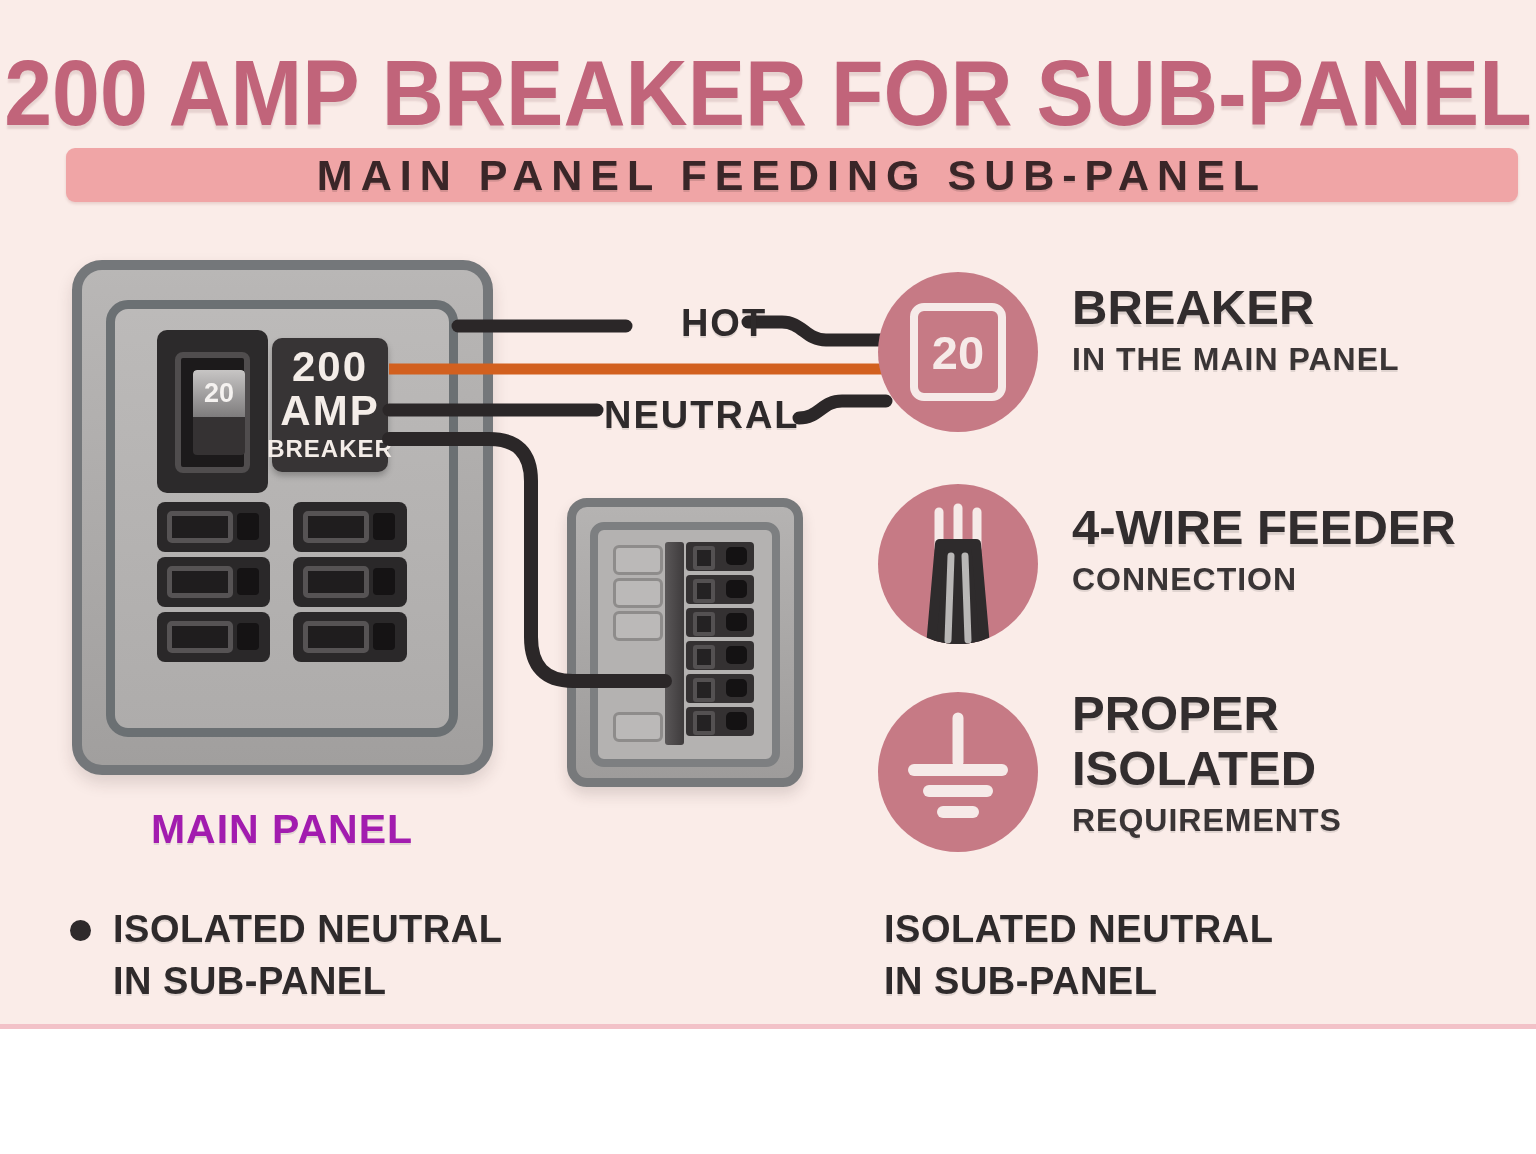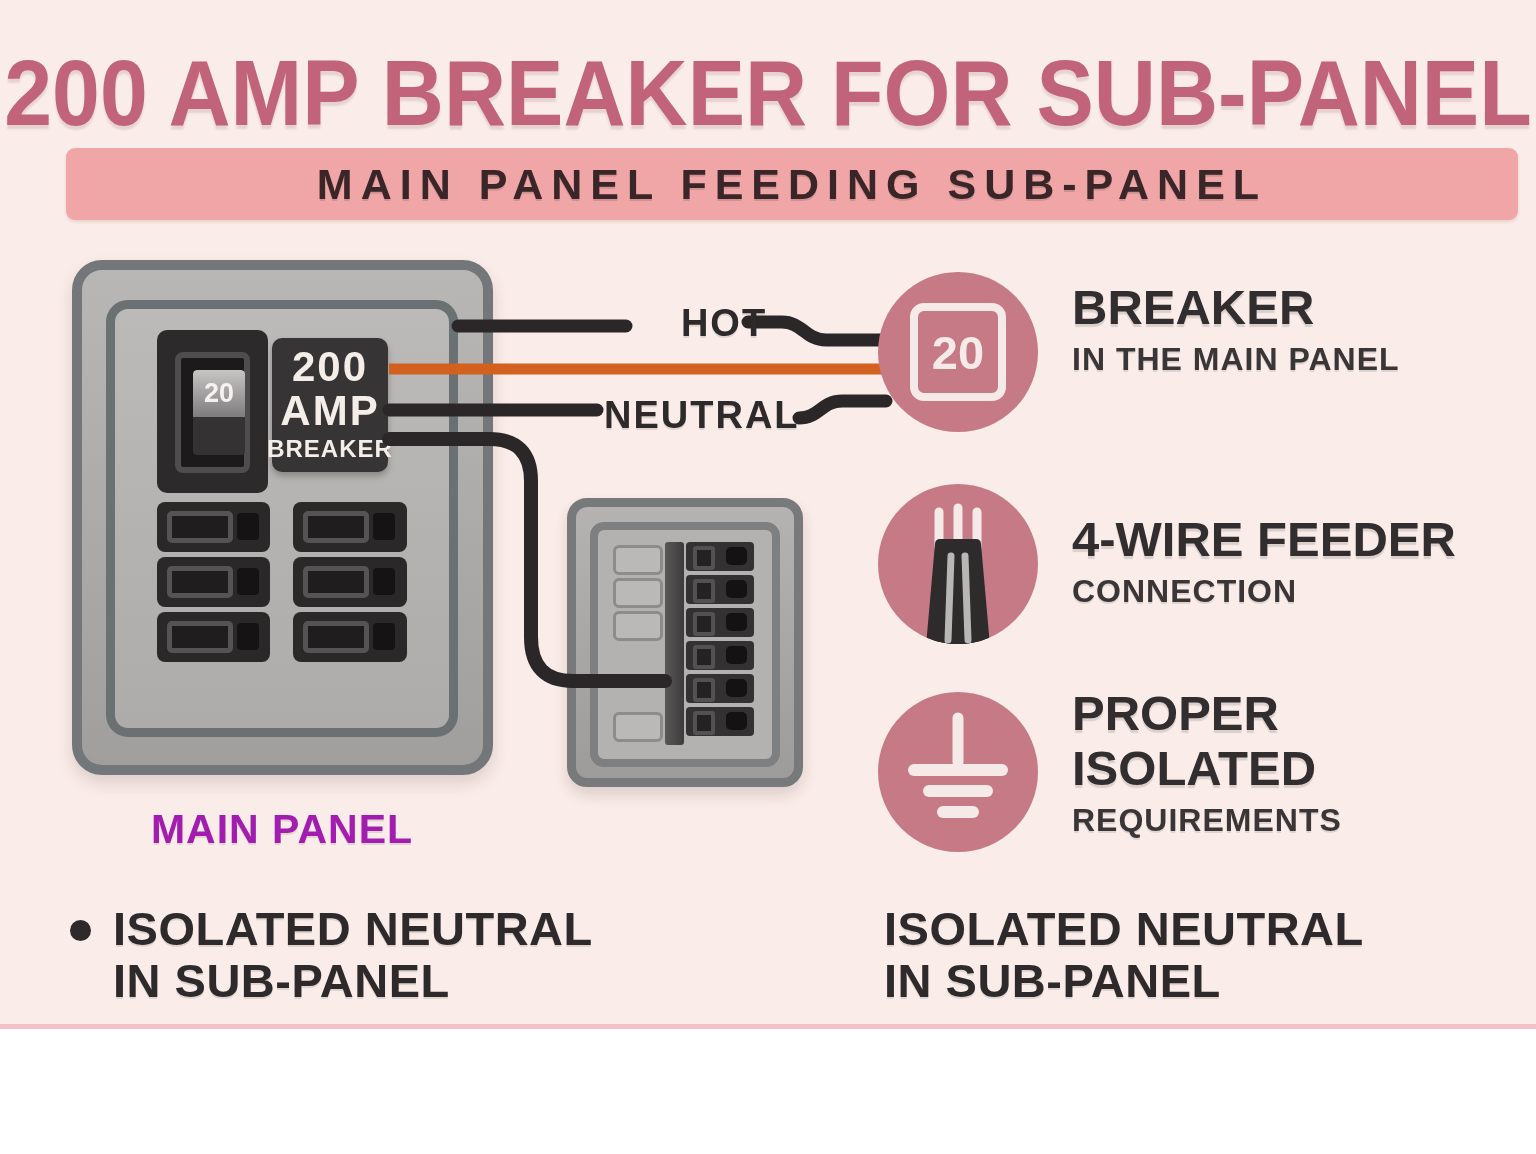--- a/index.html
+++ b/index.html
@@ -6,21 +6,21 @@
   body{font-family:"Liberation Sans", sans-serif; background:#ffffff;}
   .canvas{position:relative; width:1536px; height:1154px; overflow:hidden; background:#ffffff;}
   .pink-bg{position:absolute; left:0; top:0; width:1536px; height:1024px; background:#faece8;}
   .divider{position:absolute; left:0; top:1024px; width:1536px; height:5px; background:#f2c2c8;}
 
   
   .title{position:absolute; left:0; top:40px; width:1536px; text-align:center;
     font-size:86px; font-weight:bold; letter-spacing:0px; color:#c1647a;
     transform:scaleY(1.08); transform-origin:center top;
     text-shadow:0 3px 2px rgba(90,30,40,0.12); white-space:nowrap;}
-  .banner{position:absolute; left:66px; top:148px; width:1452px; height:72px;
+  .banner{position:absolute; left:66px; top:148px; width:1452px; height:54px;
     background:#f0a5a6; border-radius:9px; box-shadow:0 2px 3px rgba(150,80,80,0.18);
     display:flex; align-items:center; justify-content:center;}
   .banner-text{font-size:43px; font-weight:bold; letter-spacing:8px; color:#3a2628;
     text-shadow:0 2px 0 rgba(0,0,0,0.12); white-space:nowrap;}
 
   
   .main-panel{position:absolute; left:72px; top:260px; width:401px; height:495px;
     border:10px solid #74777a; border-radius:30px;
     background:linear-gradient(#b9b7b6,#a19f9e); box-shadow:0 8px 16px rgba(60,40,40,0.15); z-index:2;}
   .main-panel-inner{position:absolute; left:24px; top:30px; width:334px; height:419px;
@@ -73,34 +73,34 @@
     background:#c67a85; overflow:hidden; z-index:6; display:flex; align-items:center; justify-content:center;}
   .c1{top:272px;} .c2{top:484px;} .c3{top:692px;}
   .breaker20-frame{width:80px; height:82px; border:8px solid #f6eae8; border-radius:14px;
     display:flex; align-items:center; justify-content:center;
     font-size:47px; font-weight:bold; color:#f6eae8;}
   .feat-text{position:absolute; left:1072px; z-index:6;}
   .feat-title{font-size:49px; font-weight:bold; color:#322d2e; line-height:55px; letter-spacing:0px;
     text-shadow:0 3px 1px rgba(0,0,0,0.12); white-space:nowrap;}
   .feat-sub{font-size:32px; font-weight:bold; color:#3a3536; letter-spacing:1px; margin-top:6px;
     text-shadow:0 2px 0 rgba(0,0,0,0.1); white-space:nowrap;}
-  .t1{top:280px;} .t2{top:500px;margin-top:12px;} .t3{top:686px;}
+  .t1{top:280px;} .t2{top:500px;} .t3{top:686px;}
 
   
   .panel-caption{position:absolute; top:806px; font-size:41px; font-weight:bold; color:#a21caf;
     letter-spacing:1px; text-align:center; z-index:4; text-shadow:0 2px 0 rgba(0,0,0,0.1);}
   .cap-main{left:82px; width:400px;}
   .cap-sub{left:535px; width:300px;}
 
   
   .note{position:absolute; top:903px; z-index:4; display:flex; align-items:flex-start;}
   .note-left{left:70px;}
   .note-right{left:884px;}
   .bullet-dot{width:21px; height:21px; border-radius:50%; background:#2e2a2b; margin:17px 22px 0 0;}
-  .note-lines{font-size:47px; font-weight:bold; color:#2e2a2b; line-height:52px;
+  .note-lines{font-size:38px; font-weight:bold; color:#2e2a2b; line-height:52px;
     letter-spacing:0.5px; text-shadow:0 2px 0 rgba(0,0,0,0.1); white-space:nowrap;}
 </style>
 </head>
 <body>
 
 <div class="canvas">
   <div class="pink-bg"></div>
   <div class="divider"></div>
 
   <div class="title">200 AMP BREAKER FOR SUB-PANEL</div>

